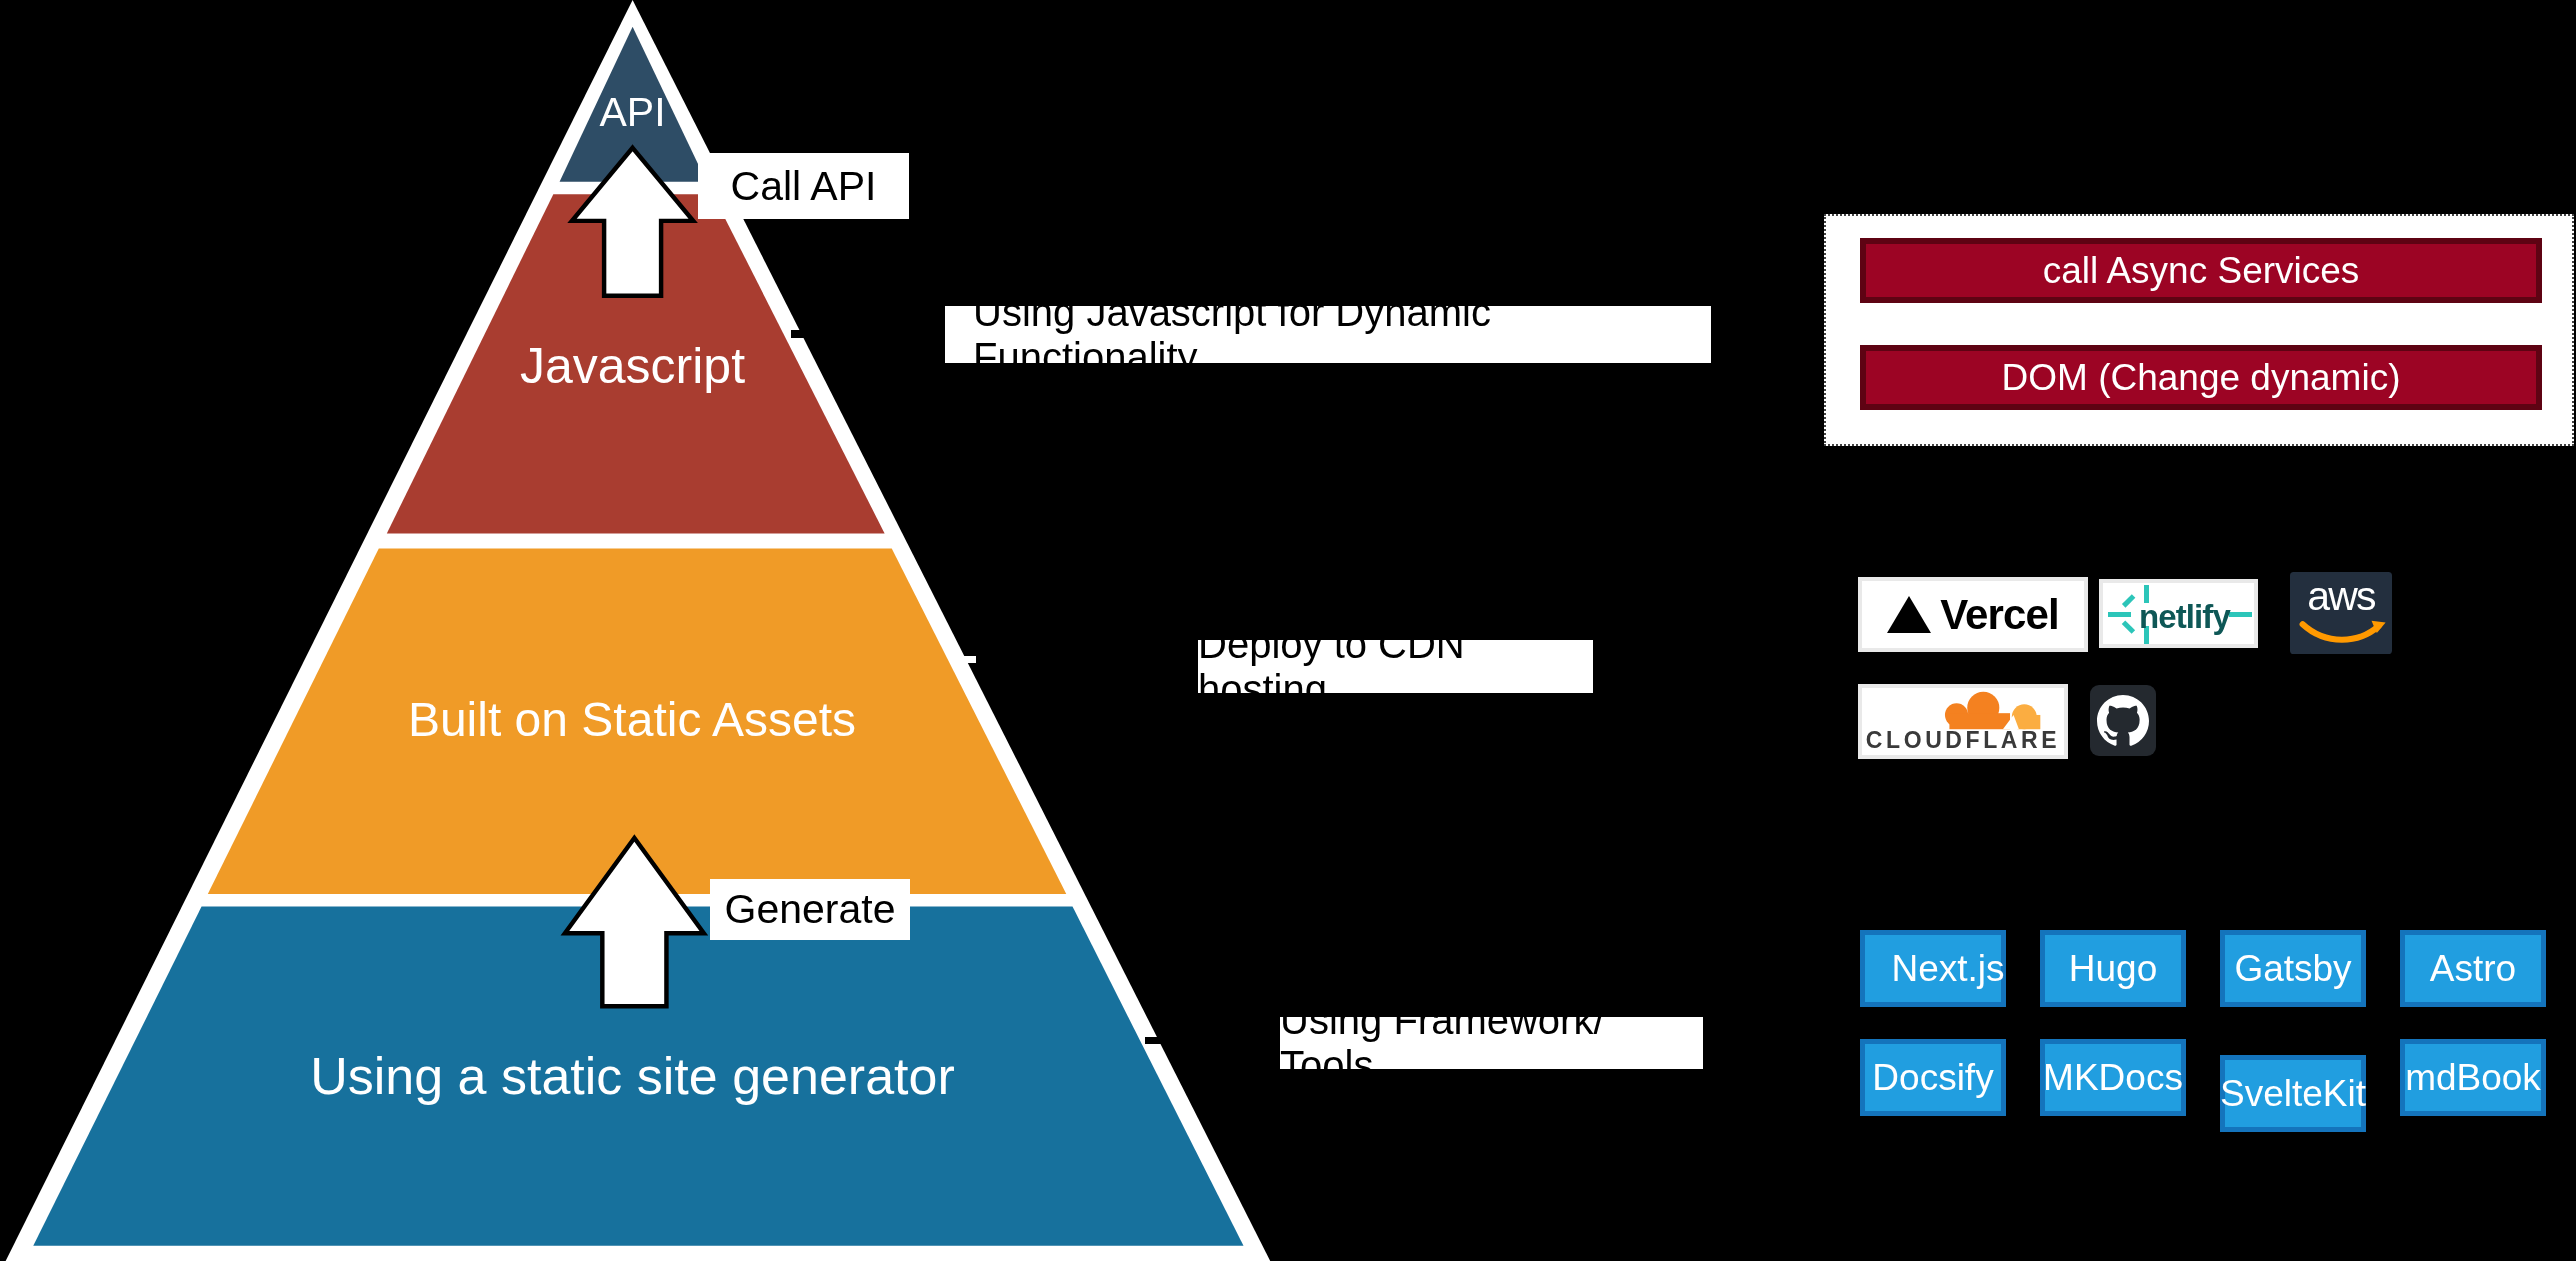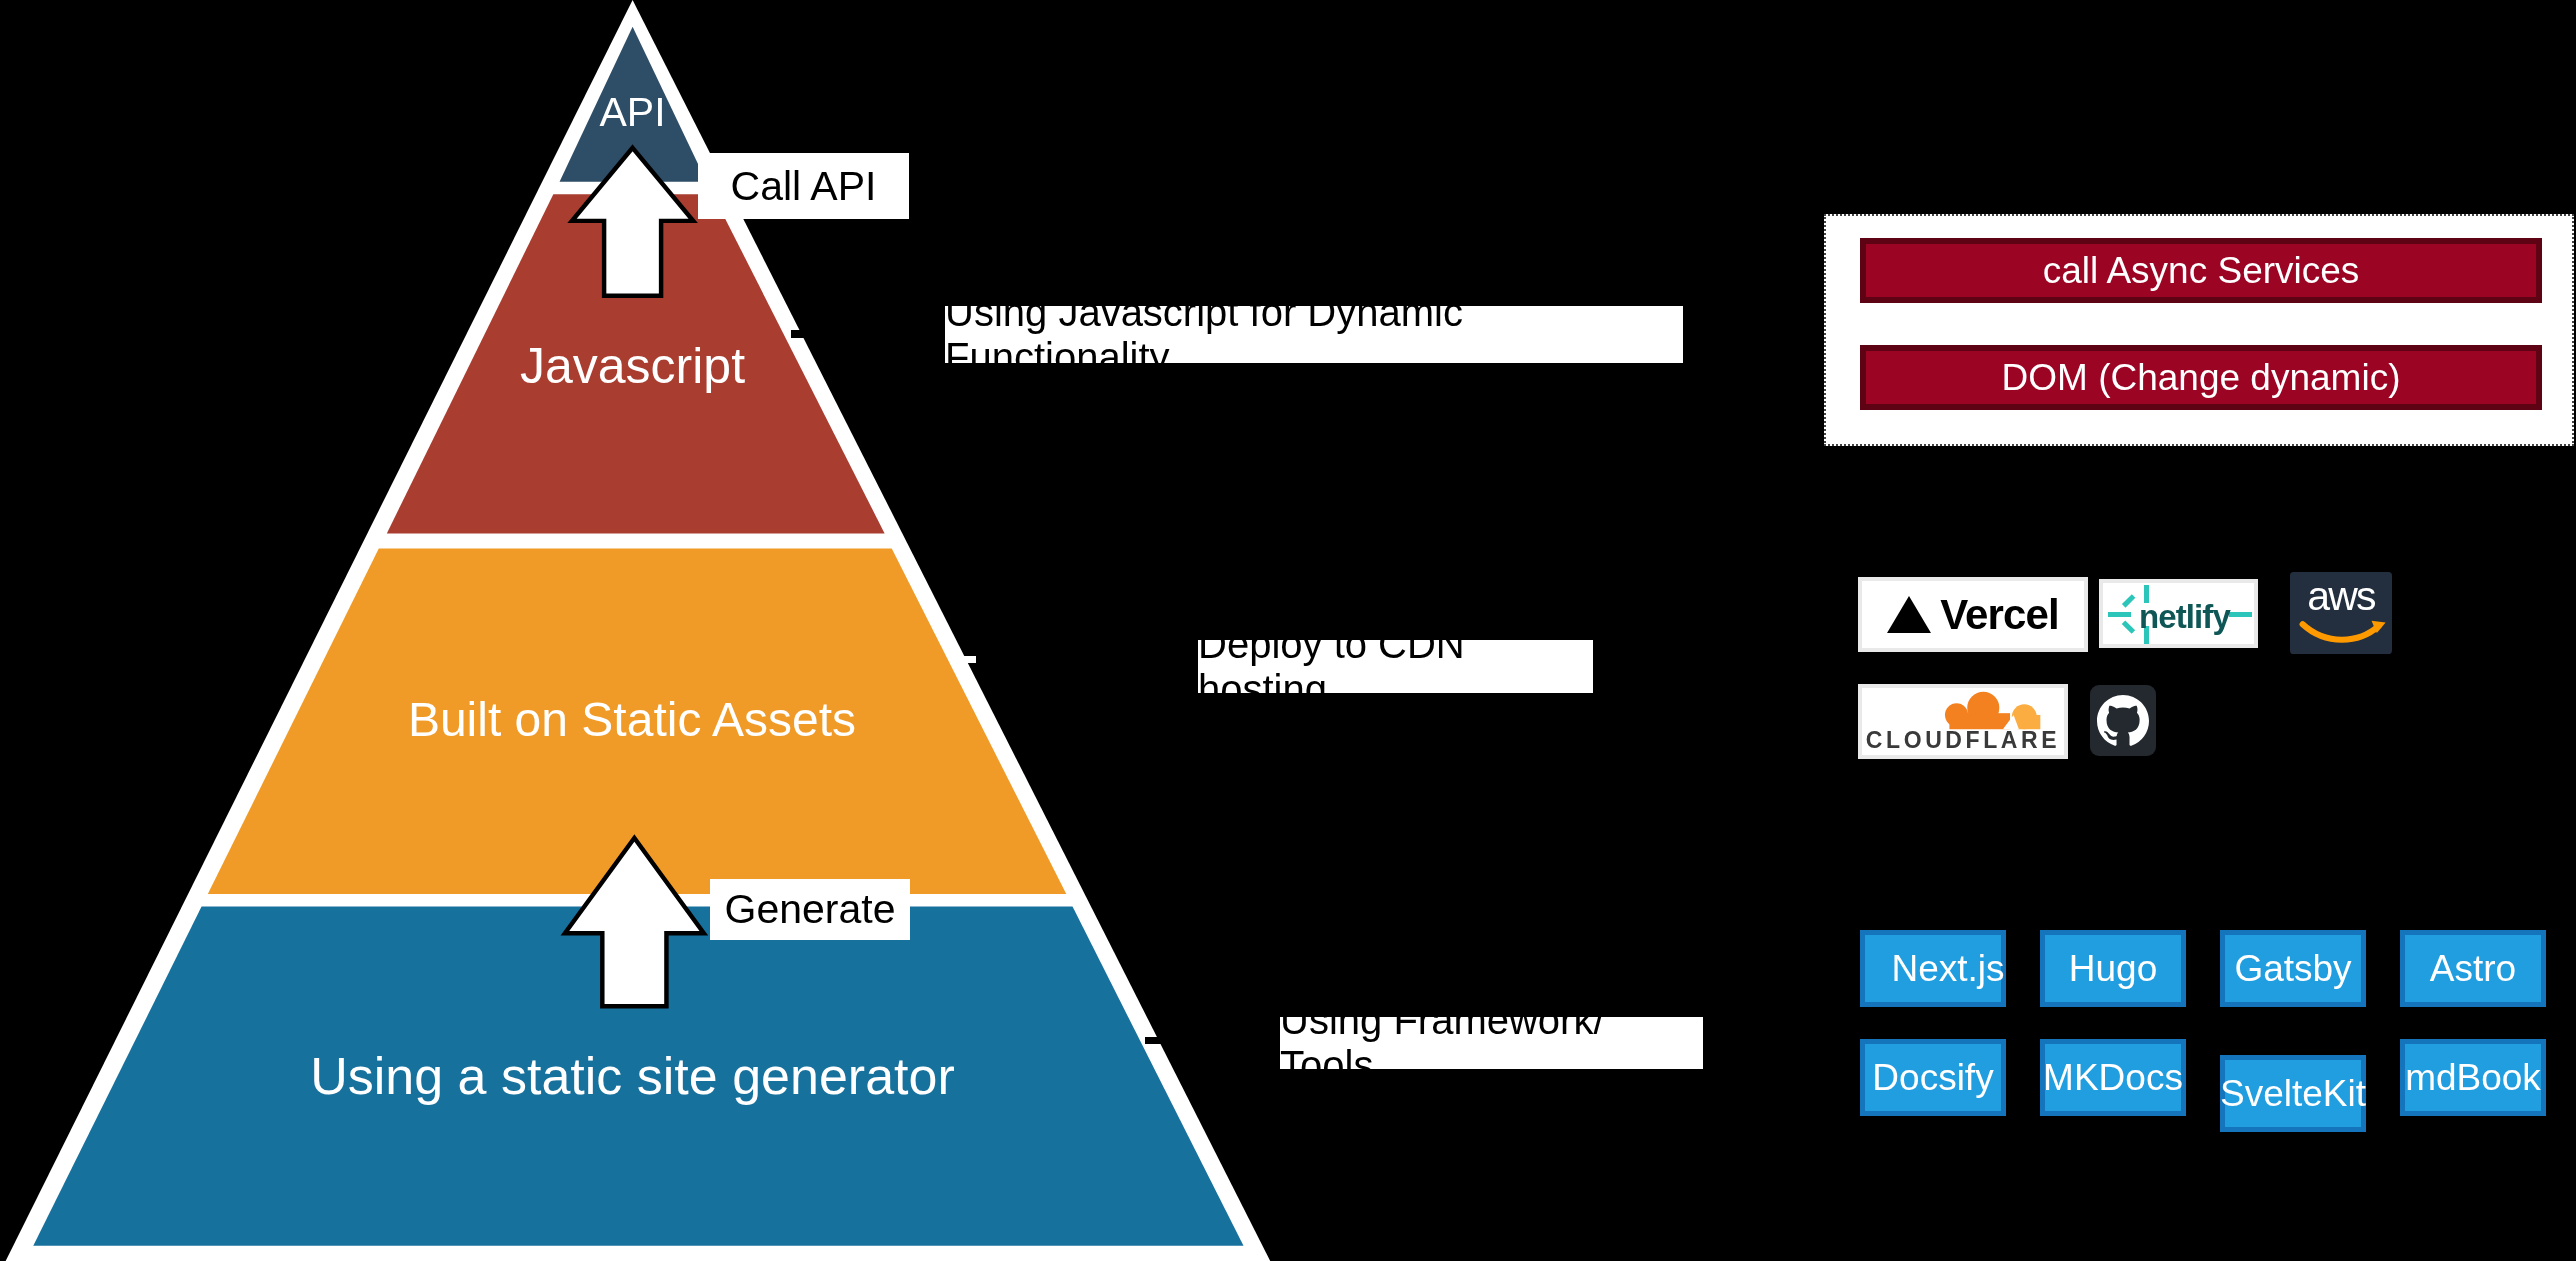--- a/index.html
+++ b/index.html
@@ -11,21 +11,21 @@
   
   .band-text{position:absolute;color:#fff;text-align:center;}
   .t-api{left:561px;top:89px;width:143px;font-size:41px;}
   .t-js{left:401px;top:337px;width:463px;font-size:50px;}
   .t-assets{left:338px;top:692px;width:588px;font-size:48px;}
   .t-ssg{left:276px;top:1046px;width:713px;font-size:52px;}
   
   .tag{position:absolute;background:#fff;color:#000;display:flex;align-items:center;justify-content:center;}
   .tag-callapi{left:698px;top:153px;width:211px;height:66px;font-size:41px;}
   .tag-generate{left:710px;top:879px;width:200px;height:61px;font-size:41px;}
-  .tag-annot-js{left:945px;top:306px;width:738px;height:57px;font-size:40px;}
+  .tag-annot-js{left:945px;top:306px;width:738px;height:57px;font-size:40px;padding-left:28px;}
   .tag-annot-cdn{left:1198px;top:640px;width:395px;height:53px;font-size:40px;}
   .tag-annot-fw{left:1280px;top:1017px;width:423px;height:52px;font-size:40px;}
   
   .dash{position:absolute;}
   .dash-js{left:791px;top:330px;width:27px;height:8px;background:#000;}
   .dash-cdn{left:958px;top:656px;width:18px;height:7.1px;background:#fff;}
   .dash-fw{left:1145px;top:1037px;width:18px;height:7.1px;background:#000;}
   
   .svc-box{left:1824px;top:214px;width:750px;height:232px;background:#fff;border:2.7px dotted #444;box-sizing:border-box;}
   .svc-btn{position:absolute;left:34px;width:682px;height:65px;display:flex;align-items:center;justify-content:center;

